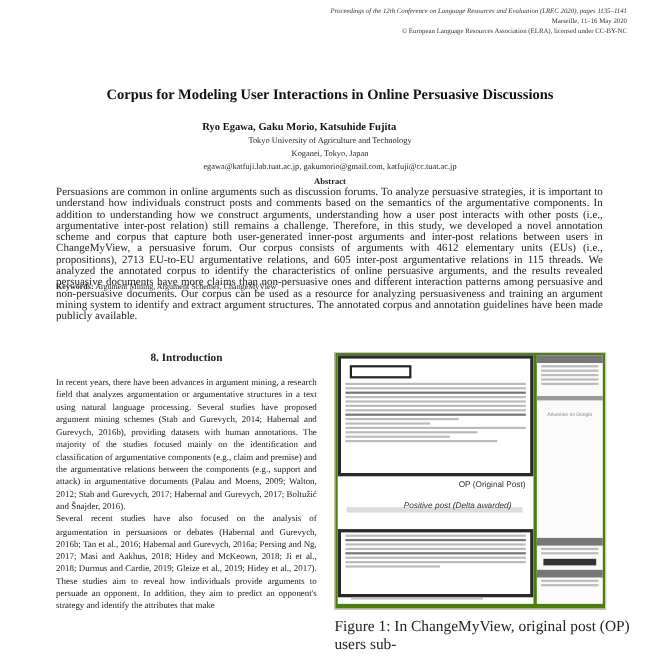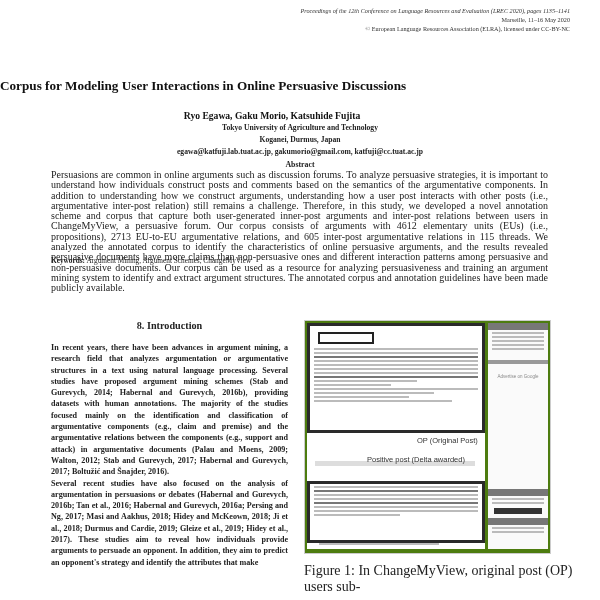--- a/index.html
+++ b/index.html
@@ -1,28 +1,28 @@
 <!DOCTYPE html>
 <html><head>
 <meta charset="utf-8">
 <style>
   html, body { margin:0; padding:0; }
   body { width:600px; height:600px; overflow:hidden; background:#fff; position:relative; font-family:"Liberation Serif", serif; color:#222; }
   .header { position:absolute; right:30px; top:6px; text-align:right; font-size:6.2px; line-height:9px; color:#333; }
   .header .proc { font-style:italic; }
-  .title { position:absolute; left:0; width:600px; top:78px; text-align:left; font-weight:bold; font-size:13.2px; color:#111; }
+  .title { position:absolute; left:0; width:600px; top:78px; text-align:center; font-weight:bold; font-size:13.2px; color:#111; }
   .authors { position:absolute; left:0; width:544px; top:110px; text-align:center; font-weight:bold; font-size:9.6px; color:#111; }
-  .affil { position:absolute; left:0; width:600px; text-align:center; font-size:7.6px; color:#222;font-weight:bold; }
+  .affil { position:absolute; left:0; width:600px; text-align:center; font-size:7.6px; color:#222; }
   .abs-head { position:absolute; left:0; width:600px; top:160px; text-align:center; font-weight:bold; font-size:7.8px; }
   .abstract { position:absolute; left:51px; width:497px; top:170px; font-size:10px; line-height:10.3px; text-align:justify; color:#222; }
   .keywords { position:absolute; left:51px; top:256px; font-size:7.3px; }
   .keywords b { font-weight:bold; }
   .sec-head { position:absolute; left:51px; width:237px; top:320px; text-align:center; font-weight:bold; font-size:10.2px; }
   .col1 { position:absolute; left:51px; width:237px; top:342px; font-size:8.1px; line-height:11.3px; text-align:justify; color:#222; }
-  .col1 p { margin:0;font-weight:bold; }
+  .col1 p { margin:0; }
   .figure { position:absolute; left:304px; top:320px; width:245px; height:232px; background:#4d7c0f; border:1px solid #ccc; overflow:hidden; }
   .fig-main { position:absolute; left:2px; top:2px; width:178px; height:226px; background:#fff; }
   .fig-side { position:absolute; left:183px; top:2px; width:60px; height:226px; background:#fafafa; }
   .fig-box { position:absolute; border:3px solid #2a2a2a; background:#fff; }
   .line { height:2px; background:#bbb; margin:2px 4px; }
   .line.dark { background:#777; }
   .fig-label { position:absolute; font-family:"Liberation Sans", sans-serif; font-size:7.5px; color:#333; }
   .side-bar { height:7px; background:#777; margin:0; }
   .side-btn { height:6px; background:#333; margin:4px 6px; }
   .caption { position:absolute; left:304px; top:563px; font-size:14px; color:#222; }
@@ -33,21 +33,21 @@
 
 <div class="header">
   <div class="proc">Proceedings of the 12th Conference on Language Resources and Evaluation (LREC 2020), pages 1135–1141</div>
   <div>Marseille, 11–16 May 2020</div>
   <div>© European Language Resources Association (ELRA), licensed under CC-BY-NC</div>
 </div>
 
 <div class="title">Corpus for Modeling User Interactions in Online Persuasive Discussions</div>
 <div class="authors">Ryo Egawa, Gaku Morio, Katsuhide Fujita</div>
 <div class="affil" style="top:123px">Tokyo University of Agriculture and Technology</div>
-<div class="affil" style="top:135px">Koganei, Durmus, Japan</div>
+<div class="affil" style="top:135px">Koganei, Tokyo, Japan</div>
 <div class="affil" style="top:147px">egawa@katfuji.lab.tuat.ac.jp, gakumorio@gmail.com, katfuji@cc.tuat.ac.jp</div>
 
 <div class="abs-head">Abstract</div>
 <div class="abstract">Persuasions are common in online arguments such as discussion forums. To analyze persuasive strategies, it is important to understand how individuals construct posts and comments based on the semantics of the argumentative components. In addition to understanding how we construct arguments, understanding how a user post interacts with other posts (i.e., argumentative inter-post relation) still remains a challenge. Therefore, in this study, we developed a novel annotation scheme and corpus that capture both user-generated inner-post arguments and inter-post relations between users in ChangeMyView, a persuasive forum. Our corpus consists of arguments with 4612 elementary units (EUs) (i.e., propositions), 2713 EU-to-EU argumentative relations, and 605 inter-post argumentative relations in 115 threads. We analyzed the annotated corpus to identify the characteristics of online persuasive arguments, and the results revealed persuasive documents have more claims than non-persuasive ones and different interaction patterns among persuasive and non-persuasive documents. Our corpus can be used as a resource for analyzing persuasiveness and training an argument mining system to identify and extract argument structures. The annotated corpus and annotation guidelines have been made publicly available.</div>
 
 <div class="keywords">
   <b>Keywords:</b>
   <span>Argument Mining, Argument Schemes, ChangeMyView</span>
 </div>
 
@@ -72,21 +72,21 @@
         <div class="line dark"></div>
       <div class="line" style="width:60%"></div>
         <div class="line" style="width:45%"></div>
       <div class="line"></div>
         <div class="line" style="width:70%"></div>
         <div class="line" style="width:55%"></div>
       <div class="line" style="width:80%"></div>
     </div>
     <div class="fig-label" style="left:110px;top:113px;">OP (Original Post)</div>
     <div style="position:absolute;left:8px;top:138px;width:160px;height:5px;background:#ddd;"></div>
-    <div class="fig-label" style="left:60px;top:132px;">Positive post (Delta awarded)</div>
+    <div class="fig-label" style="left:60px;top:132px;font-style:italic;">Positive post (Delta awarded)</div>
     <div class="fig-box" style="left:0;top:158px;width:172px;height:56px;">
       <div class="line"></div>
         <div class="line dark"></div>
         <div class="line"></div>
         <div class="line"></div>
       <div class="line dark"></div>
         <div class="line"></div>
         <div class="line"></div>
         <div class="line" style="width:50%"></div>
     </div>

